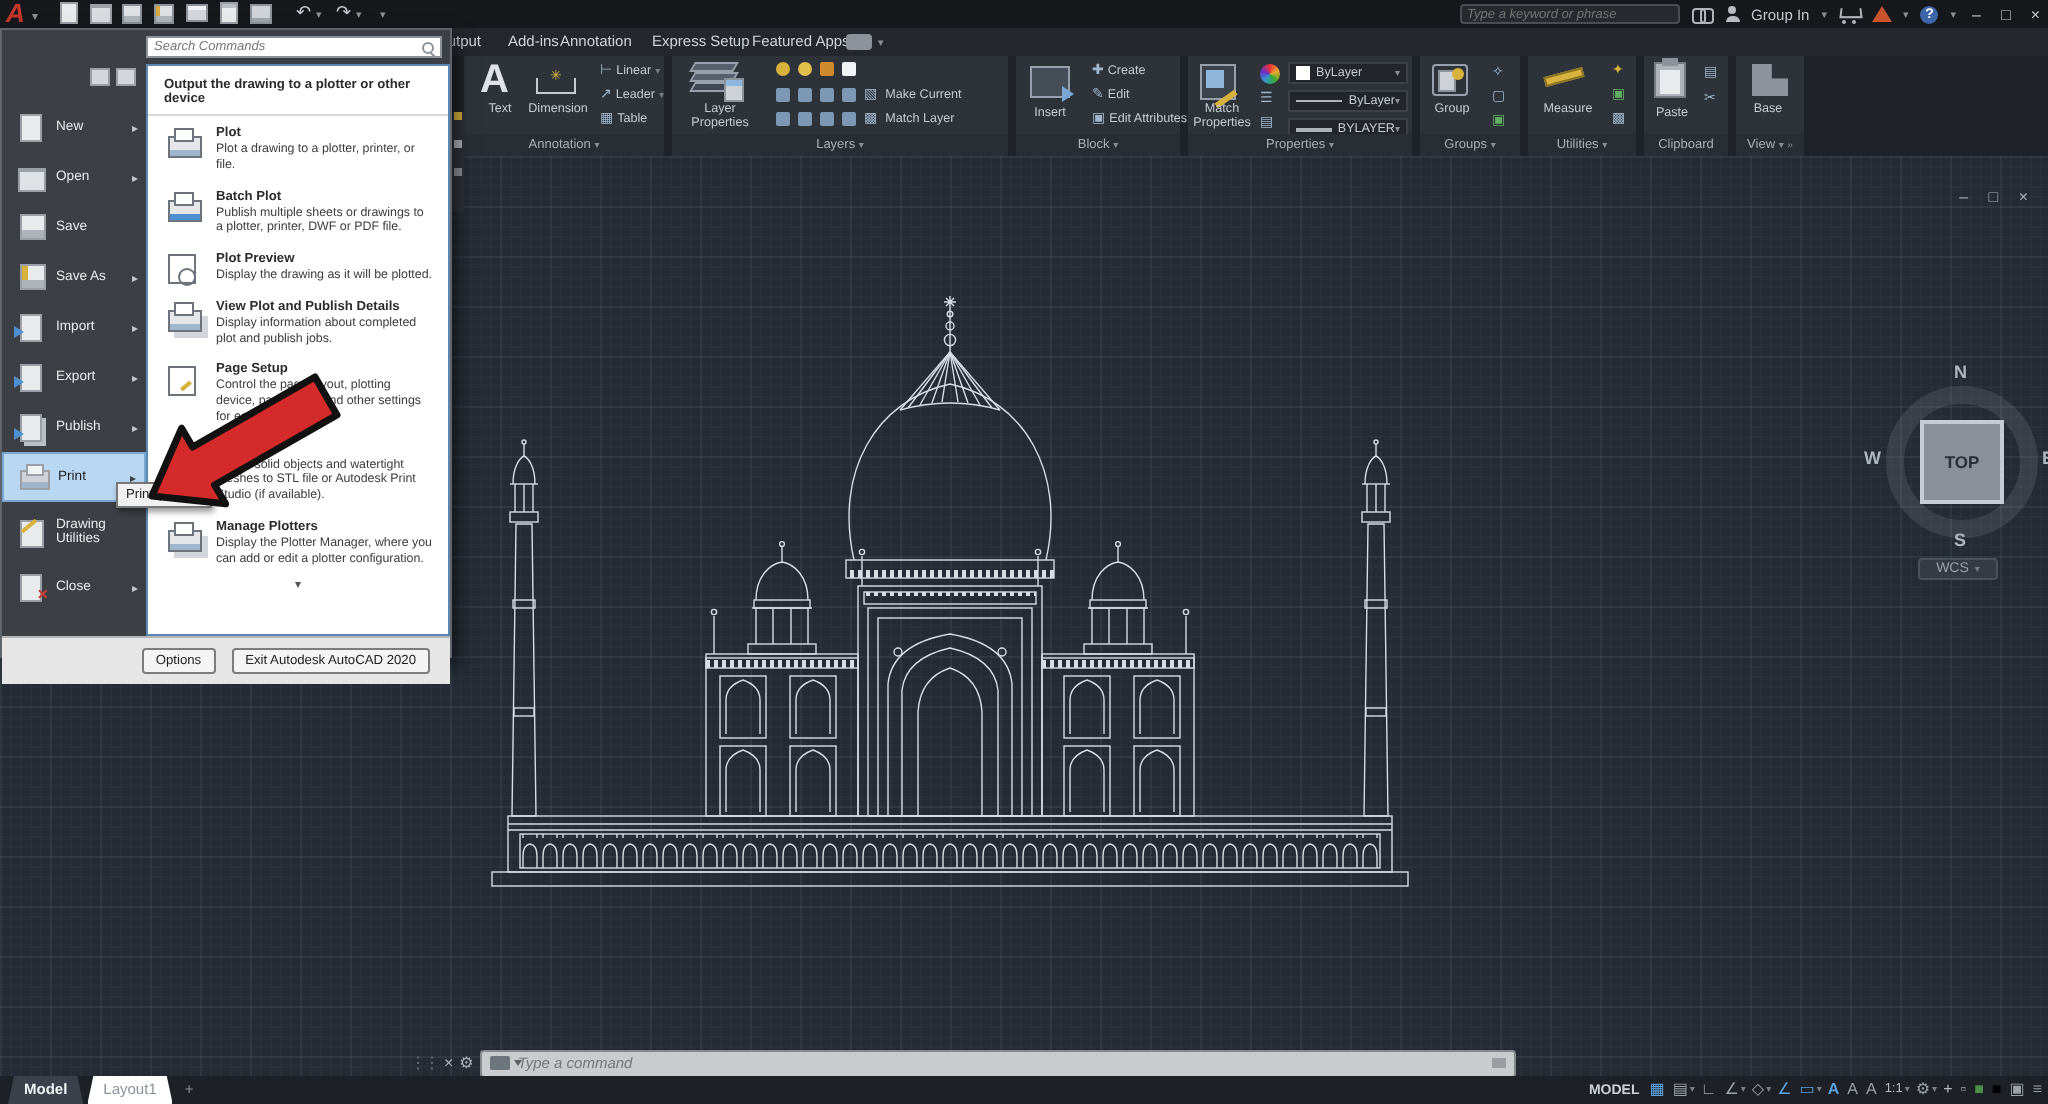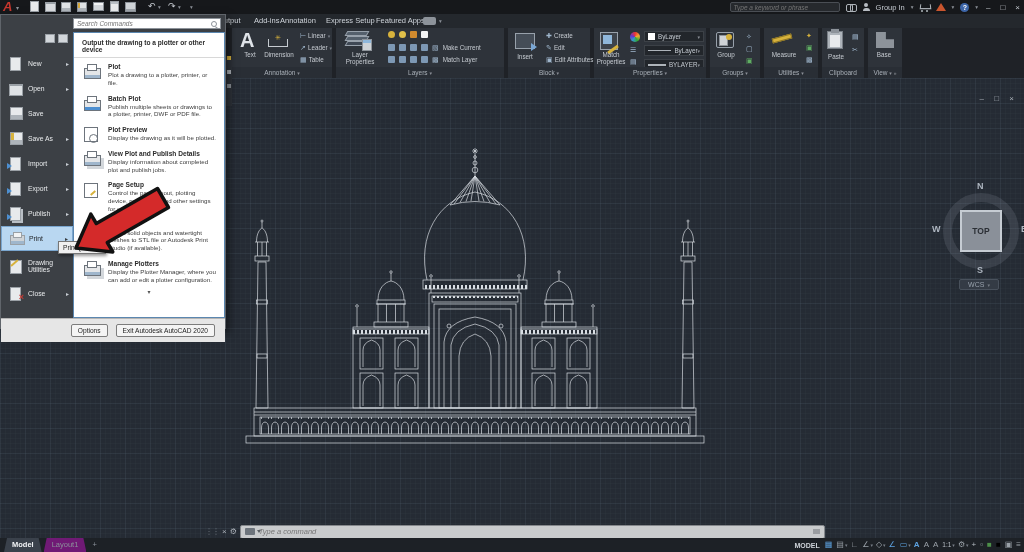--- a/index.html
+++ b/index.html
@@ -108,31 +108,31 @@
     border:2px solid #c6ccd3; display:flex; align-items:center; justify-content:center;
     color:#2b2f35; font-size:8.5px; font-weight:bold; }
   .vc-wcs { position:absolute; left:24px; top:96px; width:40px; height:11px; background:#343b45; border:1px solid #49515c;
     color:#97a0ab; font-size:7px; display:flex; align-items:center; justify-content:center; gap:3px; border-radius:2px; }
 
   
   #cmdbar { position:absolute; left:205px; top:524px; height:15px; display:flex; align-items:center; gap:3px; z-index:15; }
   .cmd-grip { color:#6d747c; font-size:8px; letter-spacing:-1px; }
   .cmd-x { color:#aab0b8; font-size:8px; }
   .cmd-wrench { color:#aab0b8; font-size:8px; }
-  .cmd-field { width:585px; height:14px; background:#c9cbcd; border:1px solid #85888c; border-radius:2px;
+  .cmd-field { width:518px; height:14px; background:#c9cbcd; border:1px solid #85888c; border-radius:2px;
     display:flex; align-items:center; padding:0 4px; gap:4px; }
   .cmd-miniic { width:10px; height:7px; background:#6d747c; border-radius:1px; position:relative; }
   .cmd-miniic::after { content:""; position:absolute; right:-6px; top:2px; border-left:2.5px solid transparent;
     border-right:2.5px solid transparent; border-top:3px solid #5a5f64; }
   .cmd-input { flex:1; background:transparent; border:none; outline:none; color:#4b5055;
     font-size:7.5px; font-style:italic; font-family:"Liberation Sans",sans-serif; }
   .cmd-endic { width:7px; height:5px; background:#9a9da1; }
   #statusbar { position:absolute; left:0; top:538px; width:1024px; height:14px; background:#1d2126; z-index:16; }
   .mtabs { position:absolute; left:4px; top:0; display:flex; height:14px; align-items:stretch; }
-  .mtab { padding:0 8px; font-size:7.5px; line-height:14px; color:#8b929b; background:#701a75;
+  .mtab { padding:0 8px; font-size:7.5px; line-height:14px; color:#8b929b; background:#ffffff;
     clip-path:polygon(3px 0, calc(100% - 3px) 0, 100% 100%, 0 100%); margin-right:2px; }
   .mtab.active { background:#3a414b; color:#f2f4f6; font-weight:bold; }
   .mtab.plus { background:transparent; color:#8b929b; padding:0 4px; }
   .sright { position:absolute; right:2px; top:0; height:14px; display:flex; align-items:center; gap:3px; }
   .s-model { color:#ced3d9; font-size:7px; font-weight:bold; margin-right:2px; }
   .s-ic { font-size:8px; line-height:1; display:flex; align-items:center; gap:1px; }
   .s-caret { color:#777e86; font-size:5px; }
 
   
   #appmenu { position:absolute; left:0; top:14px; width:226px; height:315px; z-index:50;

